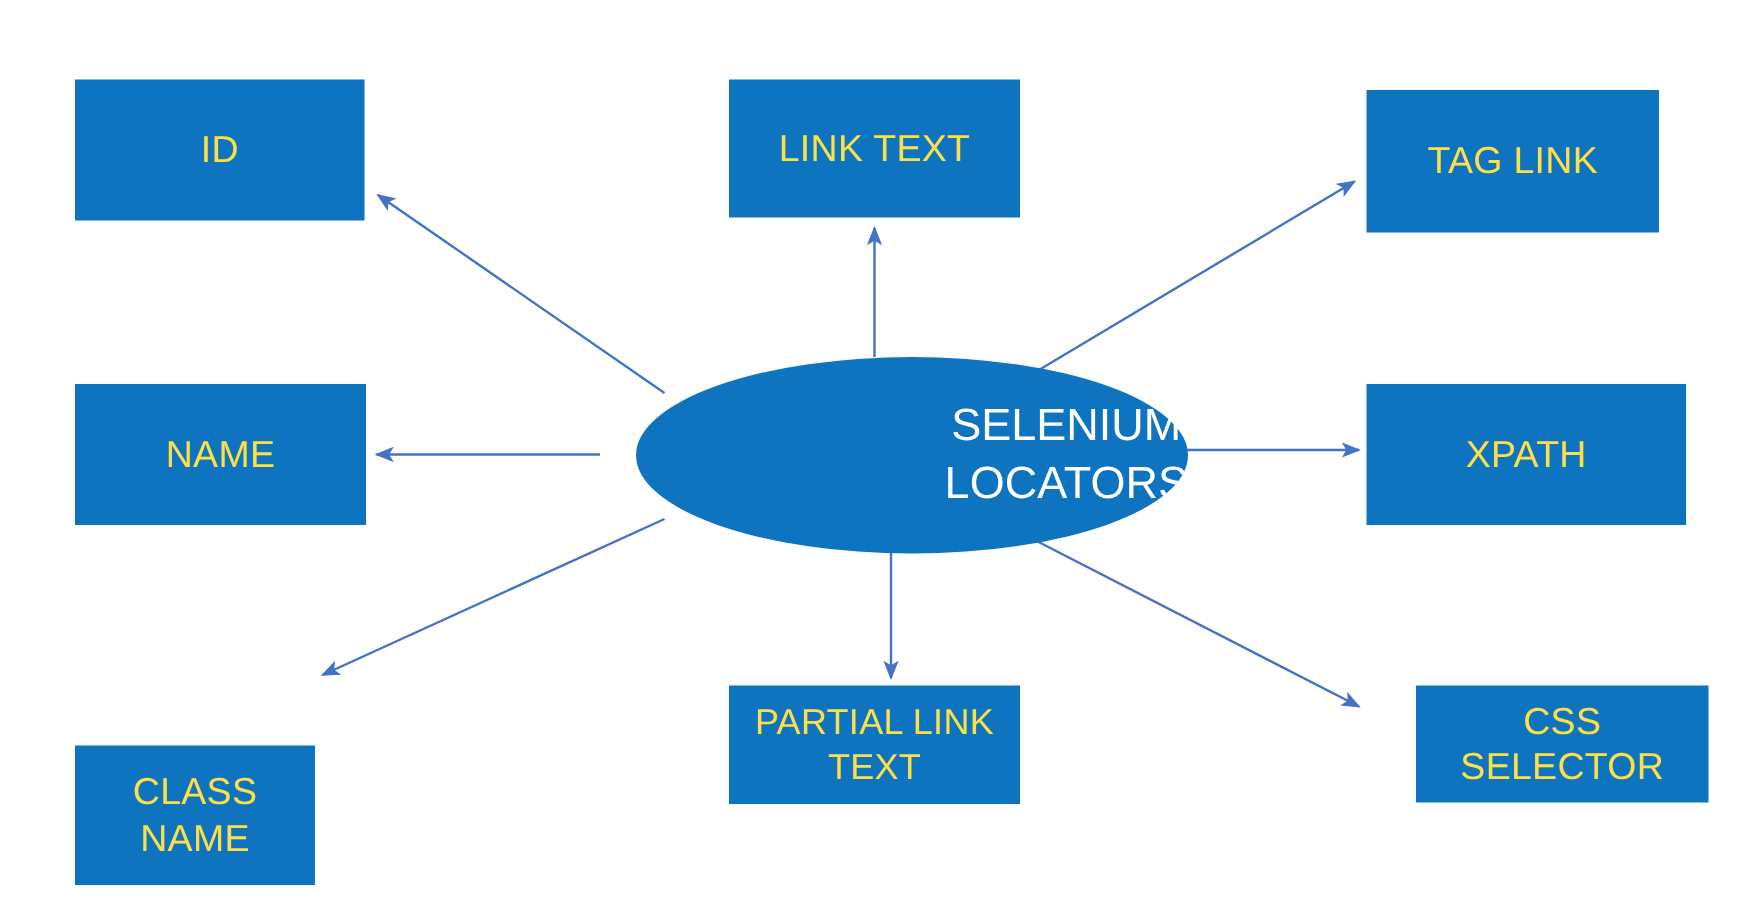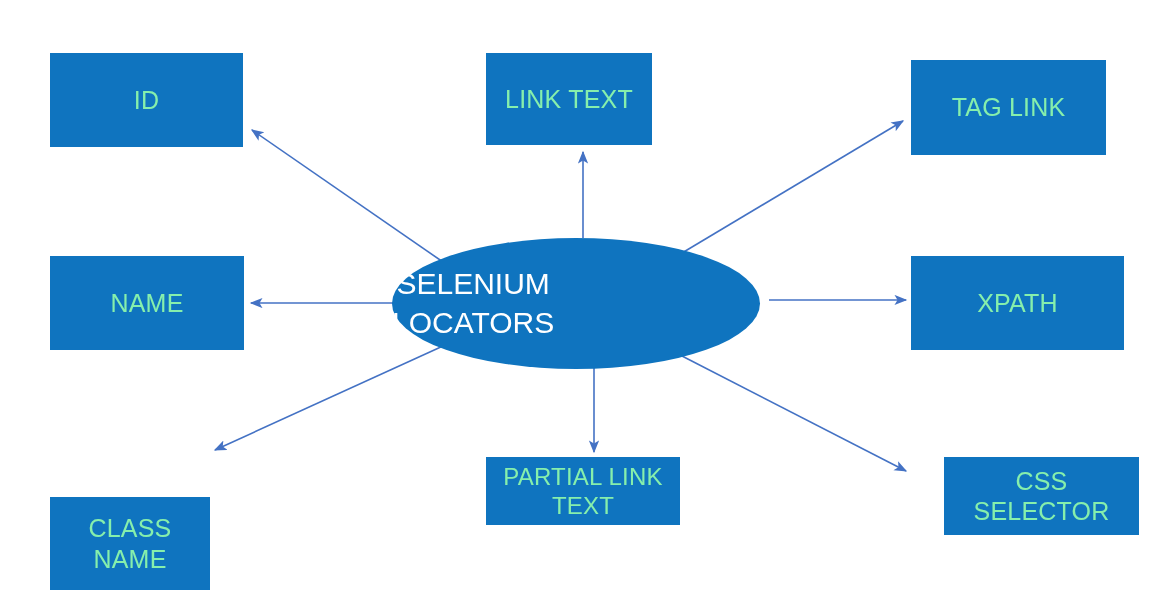--- a/index.html
+++ b/index.html
@@ -21,65 +21,65 @@
     position: absolute;
     left: 0;
     top: 0;
     width: 1163px;
     height: 601px;
     pointer-events: none;
   }
   .node-box {
     position: absolute;
     background: #0F74BF;
-    color: #86efac;
+    color: #fde047;
     display: flex;
     align-items: center;
     justify-content: center;
     text-align: center;
     font-size: 25px;
     font-weight: 400;
     letter-spacing: 0.2px;
     line-height: 1.22;
     box-sizing: border-box;
     padding: 2px 6px;
   }
   .node-label {
     display: block;
     white-space: pre-line;
   }
   #hub {
     position: absolute;
-    left: 392px;
+    left: 424px;
     top: 238px;
     width: 368px;
     height: 131px;
     background: #0F74BF;
     border-radius: 50% / 50%;
     display: flex;
     align-items: center;
-    justify-content: flex-start;
+    justify-content: flex-end;
     text-align: center;
     color: #ffffff;
     font-size: 30px;
     line-height: 1.28;
     z-index: 2;
   }
   #hub .node-label {
     white-space: pre-line;
   }
 
   
   #box-id            { left: 50px;  top: 53px;  width: 193px; height: 94px; }
-  #box-link-text     { left: 486px; top: 53px;  width: 166px; height: 92px; }
+  #box-link-text     { left: 486px; top: 53px;  width: 194px; height: 92px; }
   #box-tag-name      { left: 911px; top: 60px;  width: 195px; height: 95px; }
   #box-name          { left: 50px;  top: 256px; width: 194px; height: 94px; }
   #box-xpath         { left: 911px; top: 256px; width: 213px; height: 94px; }
   #box-class-name    { left: 50px;  top: 457px; width: 160px; height: 93px; margin-top: 40px; }
-  #box-partial-link  { left: 486px; top: 457px; width: 194px; height: 68px; font-size: 24px; }
+  #box-partial-link  { left: 486px; top: 457px; width: 194px; height: 79px; font-size: 24px; }
   #box-css-selector  { left: 911px; top: 457px; width: 195px; height: 78px; margin-left: 33px; }
 </style>
 </head>
 <body>
 
 <div id="canvas">
 
   <svg id="connectors" viewBox="0 0 1163 601" xmlns="http://www.w3.org/2000/svg">
     <defs>
       <marker id="arrowhead" markerWidth="9" markerHeight="9" refX="7.2" refY="3.2" orient="auto" markerUnits="strokeWidth">

